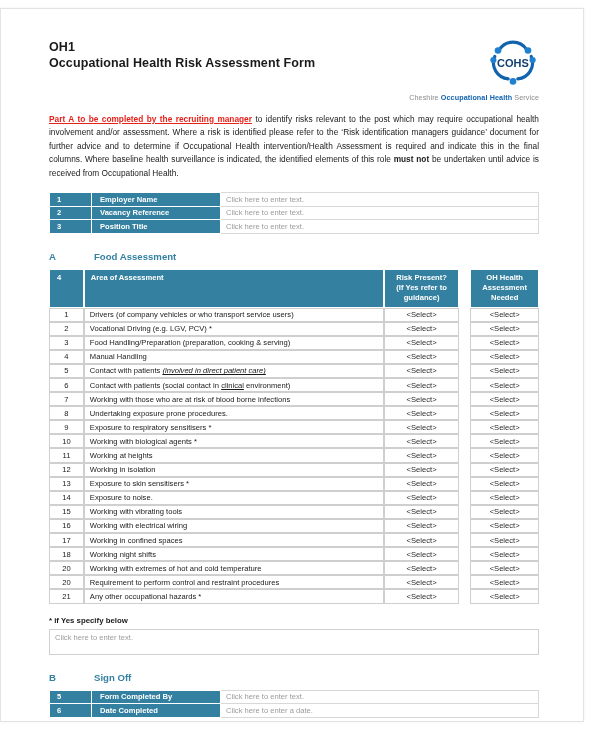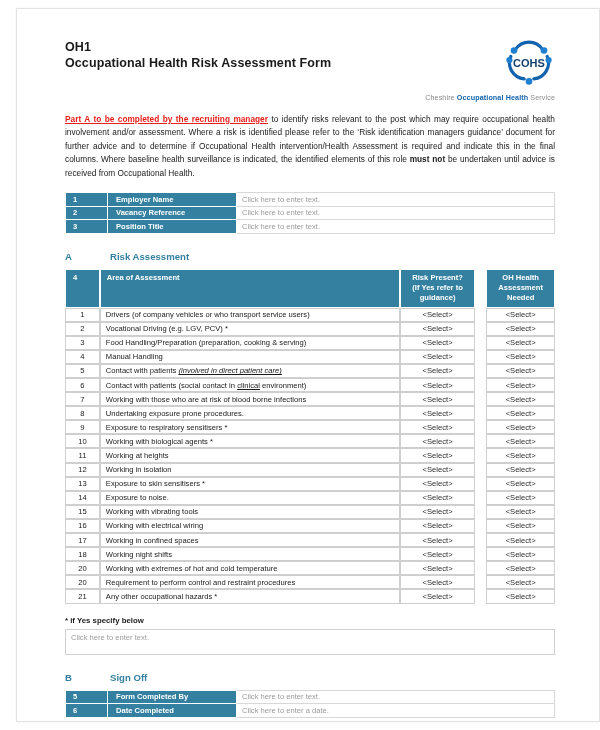--- a/index.html
+++ b/index.html
@@ -4,21 +4,21 @@
 <title>OH1 Occupational Health Risk Assessment Form</title>
 <style>
   html,body{margin:0;padding:0;}
   body{
     width:600px;height:730px;overflow:hidden;
     background:#ffffff;
     font-family:"Liberation Sans", sans-serif;
     -webkit-font-smoothing:antialiased;
   }
   .page{
-    position:absolute;left:16px;top:8px;width:584px;height:714px;
+    position:absolute;left:0;top:8px;width:584px;height:714px;
     background:#fff;
     border:1px solid #e3e3e3;
     box-sizing:border-box;
     box-shadow:0 0 2px rgba(0,0,0,0.07);
   }
   .inner{
     position:absolute;left:48px;top:30px;width:490px;
   }
 
   
@@ -170,21 +170,21 @@
           <td class="val">Click here to enter text.</td>
         </tr>
         <tr>
           <td class="num">3</td>
           <td class="lbl">Position Title</td>
           <td class="val">Click here to enter text.</td>
         </tr>
       </tbody>
     </table>
 
-    <div class="sect"><span class="ltr">A</span><span>Risk Assessment</span></div>
+    <div class="sect"><span class="ltr">A</span><span>Food Assessment</span></div>
 
     <table class="ratable">
       <colgroup>
         <col class="c-num">
           <col class="c-area">
           <col class="c-risk">
           <col class="c-gap">
           <col class="c-oh">
       </colgroup>
       <thead>

